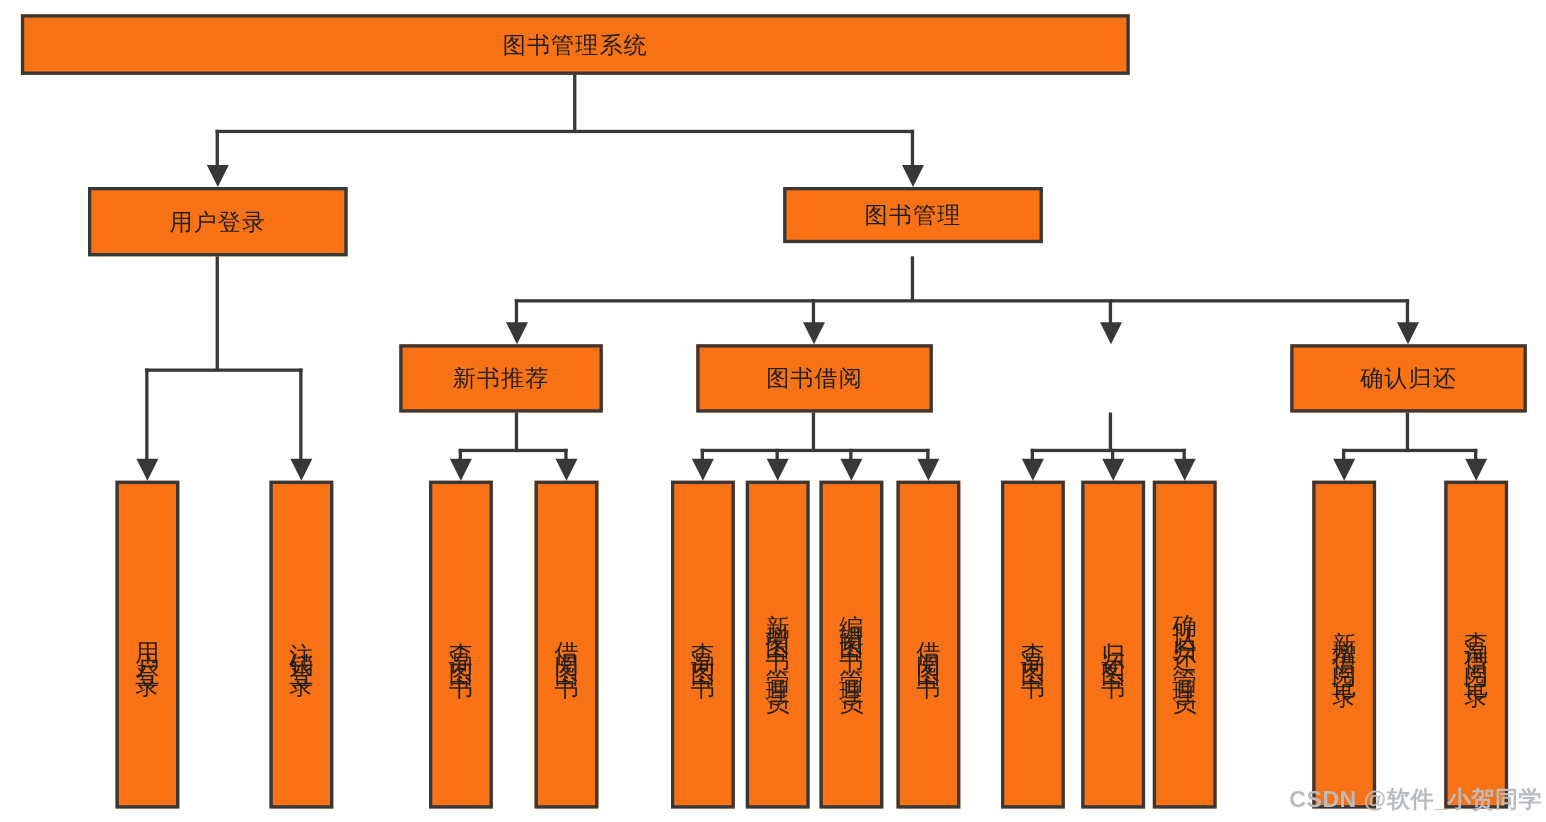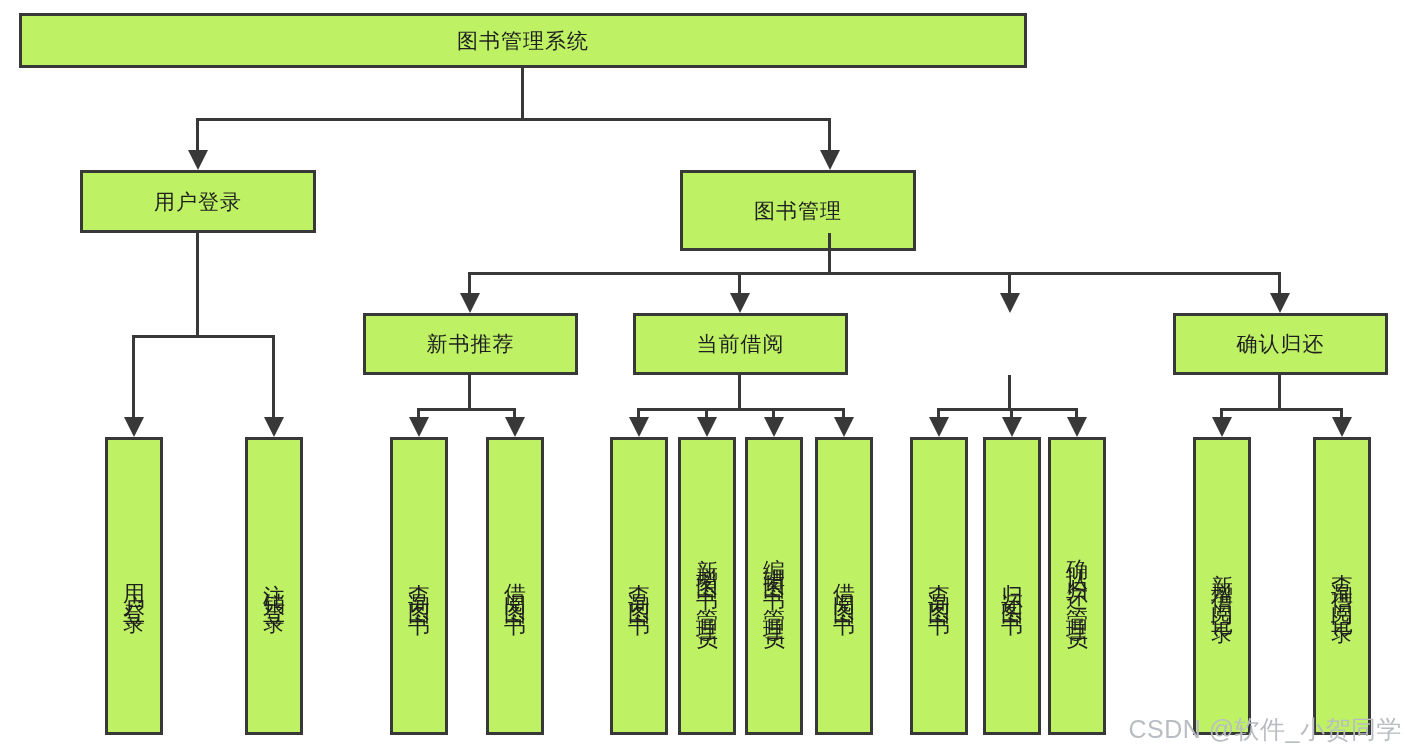--- a/index.html
+++ b/index.html
@@ -5,65 +5,65 @@
   html,body{margin:0;padding:0;}
   body{
     width:1405px;height:747px;position:relative;overflow:hidden;
     background:var(--background,#fff);
     font-family:"Liberation Sans","DejaVu Sans",sans-serif;
   }
   .canvas{position:absolute;inset:0;}
   .node{
     position:absolute;box-sizing:border-box;
     border:3px solid var(--line,#333);
-    background:#bef264;
+    background:#f97316;
     display:flex;align-items:center;justify-content:center;
     color:var(--text,#1f1f1f);
   }
   .node.h span{font-size:21px;letter-spacing:1px;white-space:nowrap;}
   .node.v span{
     writing-mode:vertical-rl;text-orientation:mixed;
     font-size:22px;line-height:1;letter-spacing:10px;
     white-space:nowrap;
   }
   .line{position:absolute;background:var(--line,#333);}
   .arrow{
     position:absolute;width:0;height:0;
     border-left:10px solid transparent;
     border-right:10px solid transparent;
     border-top:20px solid var(--line,#333);
   }
   .watermark{
     position:absolute;top:713px;right:3px;
-    font-size:25px;letter-spacing:0.5px;
+    font-size:21px;letter-spacing:0.5px;
     color:var(--watermark,#b9bdc2);
-    z-index:5;white-space:nowrap;
+    z-index:5;white-space:nowrap;font-weight:bold;
   }
 </style>
 </head>
 <body>
 
 <div class="canvas">
 
   <div class="node h" style="left:19px;top:13px;width:1008px;height:55px">
     <span>图书管理系统</span>
   </div>
 
   <div class="node h" style="left:80px;top:170px;width:236px;height:63px">
     <span>用户登录</span>
   </div>
-  <div class="node h" style="left:680px;top:170px;width:236px;height:81px">
+  <div class="node h" style="left:712px;top:170px;width:236px;height:51px">
     <span>图书管理</span>
   </div>
 
-  <div class="node h" style="left:363px;top:313px;width:215px;height:62px">
+  <div class="node h" style="left:363px;top:313px;width:185px;height:62px">
     <span>新书推荐</span>
   </div>
   <div class="node h" style="left:633px;top:313px;width:215px;height:62px">
-    <span>当前借阅</span>
+    <span>图书借阅</span>
   </div>
   <div class="node h" style="left:1173px;top:313px;width:215px;height:62px">
     <span>确认归还</span>
   </div>
 
   <div class="node v" style="left:105px;top:437px;width:58px;height:298px">
     <span>用户登录</span>
   </div>
   <div class="node v" style="left:245px;top:437px;width:58px;height:298px">
     <span>注销登录</span>

